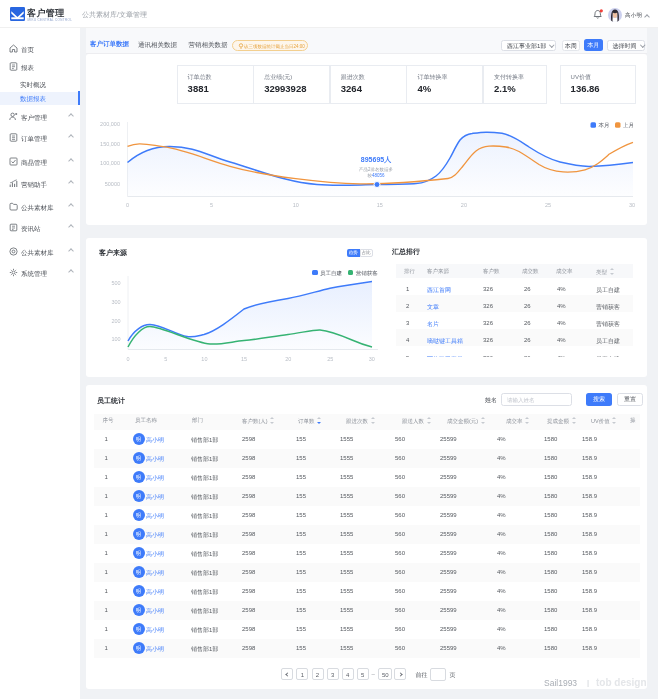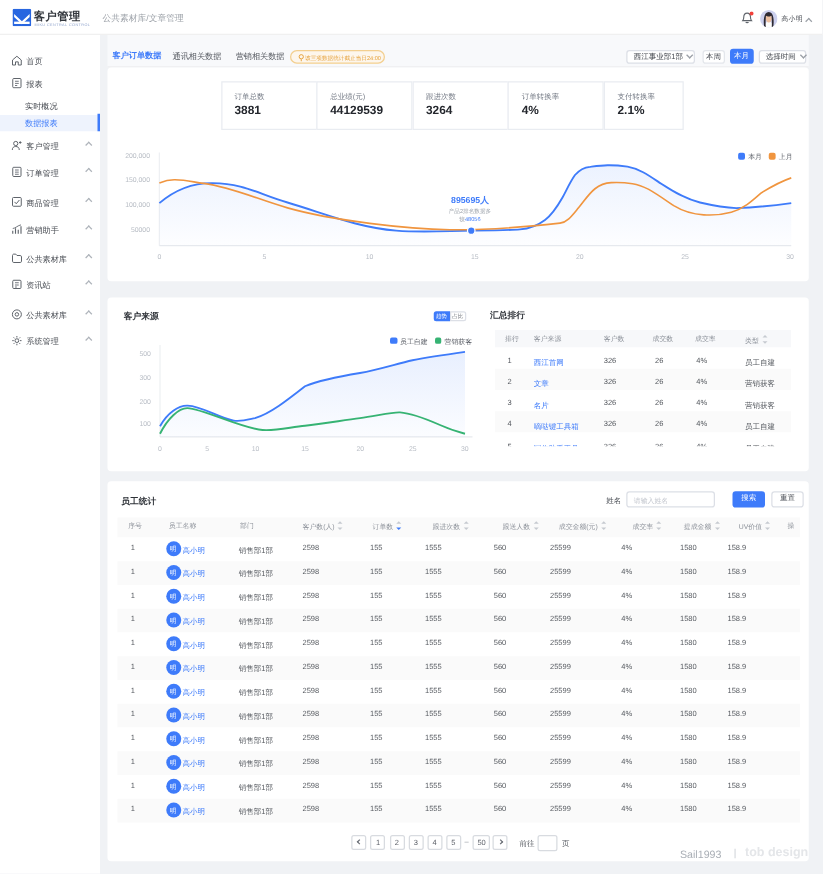--- a/index.html
+++ b/index.html
@@ -133,33 +133,37 @@
 <div class="sel" style="left:606.5px;width:38.5px;padding-left:5px">选择时间<span class="vcar"></span></div>
 
 <div class="panel" style="top:54px;height:171px">
 
   <div class="card" style="left:90.6px;width:77px">
         <div class="clab">订单总数</div>
         <div class="cval">3881</div>
       </div>
   <div class="card" style="left:167.2px;width:77px">
         <div class="clab">总业绩(元)</div>
-        <div class="cval">44129539</div>
+        <div class="cval">32993928</div>
       </div>
   <div class="card" style="left:243.8px;width:77px">
         <div class="clab">跟进次数</div>
         <div class="cval">3264</div>
       </div>
   <div class="card" style="left:320.4px;width:77px">
         <div class="clab">订单转换率</div>
         <div class="cval">4%</div>
       </div>
   <div class="card" style="left:397px;width:64px">
         <div class="clab">支付转换率</div>
         <div class="cval">2.1%</div>
+      </div>
+  <div class="card" style="left:473.6px;width:76.4px">
+        <div class="clab">UV价值</div>
+        <div class="cval">136.86</div>
       </div>
 
   <svg class="abs" style="left:0;top:60px" width="561" height="100" viewBox="0 0 561 100">
     <defs>
       <linearGradient id="bg1" x1="0" y1="0" x2="0" y2="1">
         <stop offset="0" stop-color="#3e7bfa" stop-opacity="0.10"></stop>
         <stop offset="1" stop-color="#3e7bfa" stop-opacity="0.01"></stop>
       </linearGradient>
     </defs>
     <line x1="41.5" y1="8" x2="41.5" y2="82.5" stroke="#eef0f3" stroke-width="1"></line>

